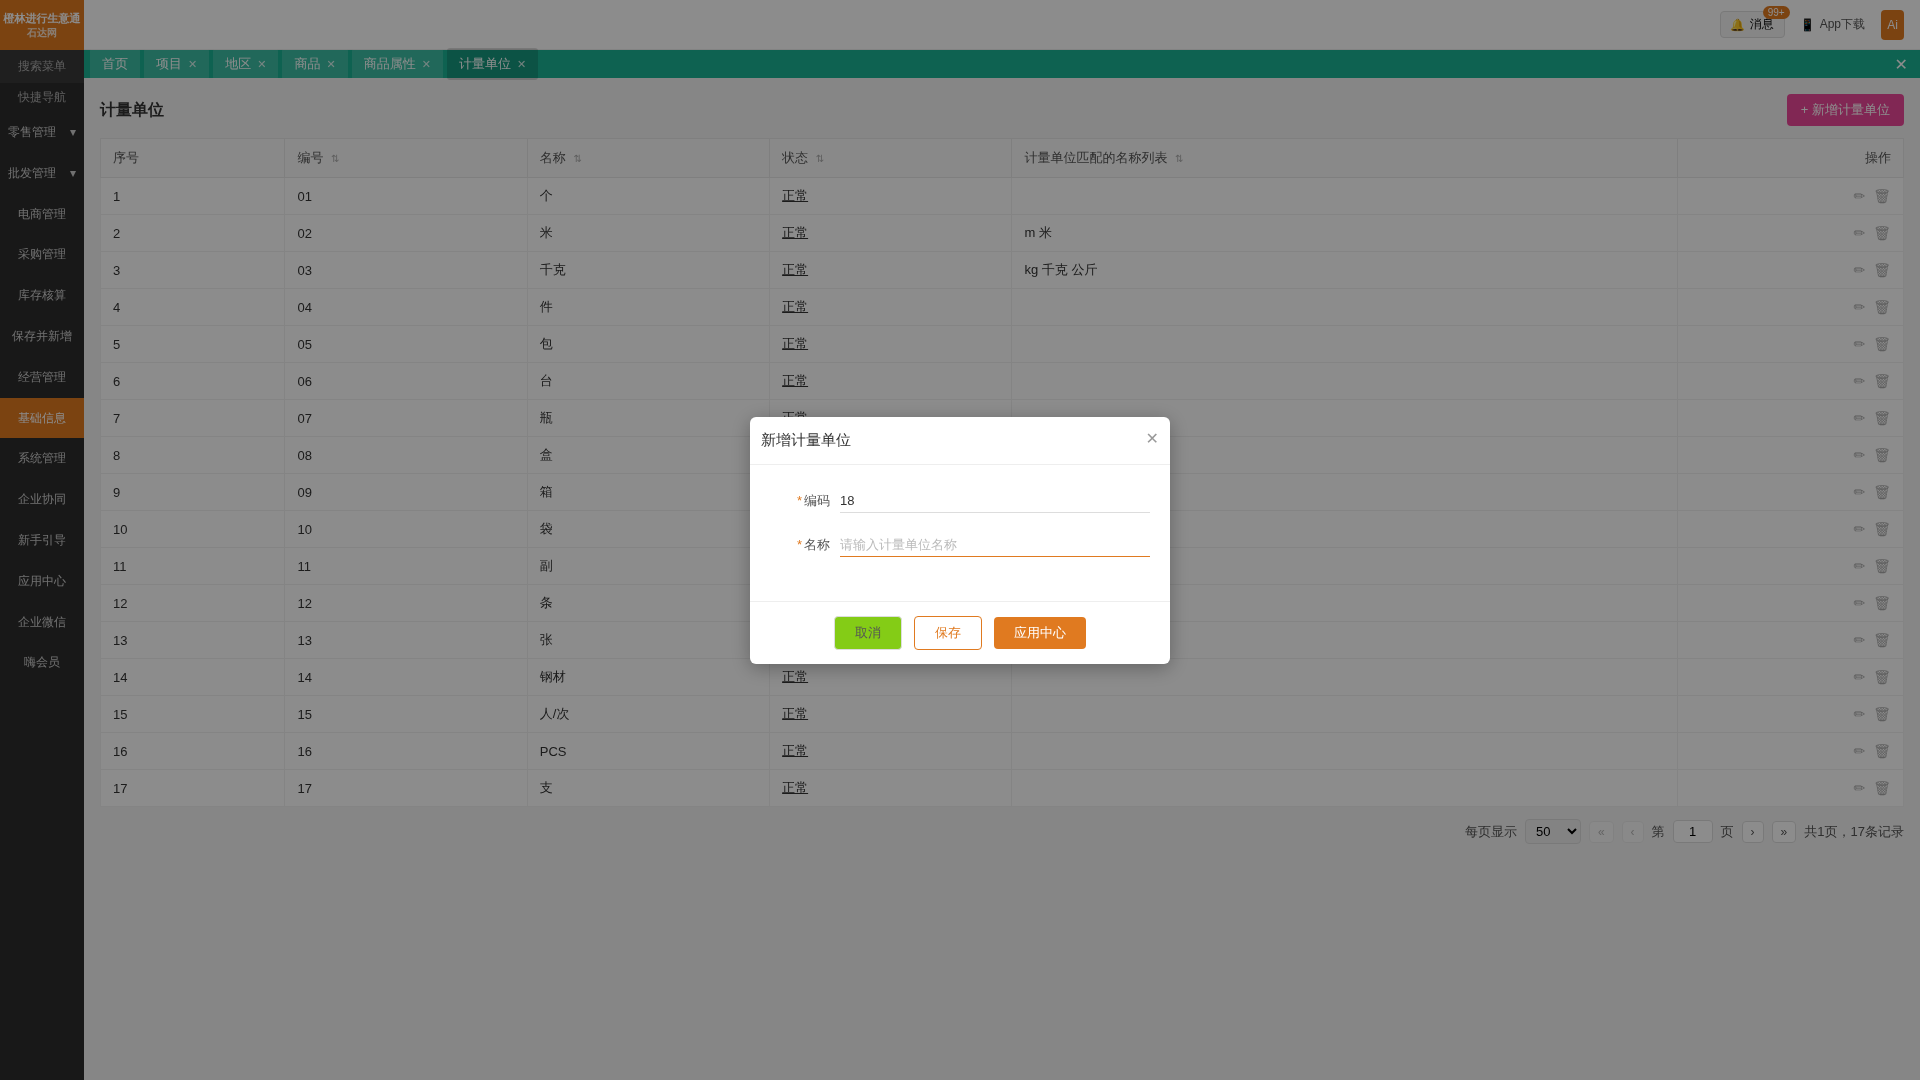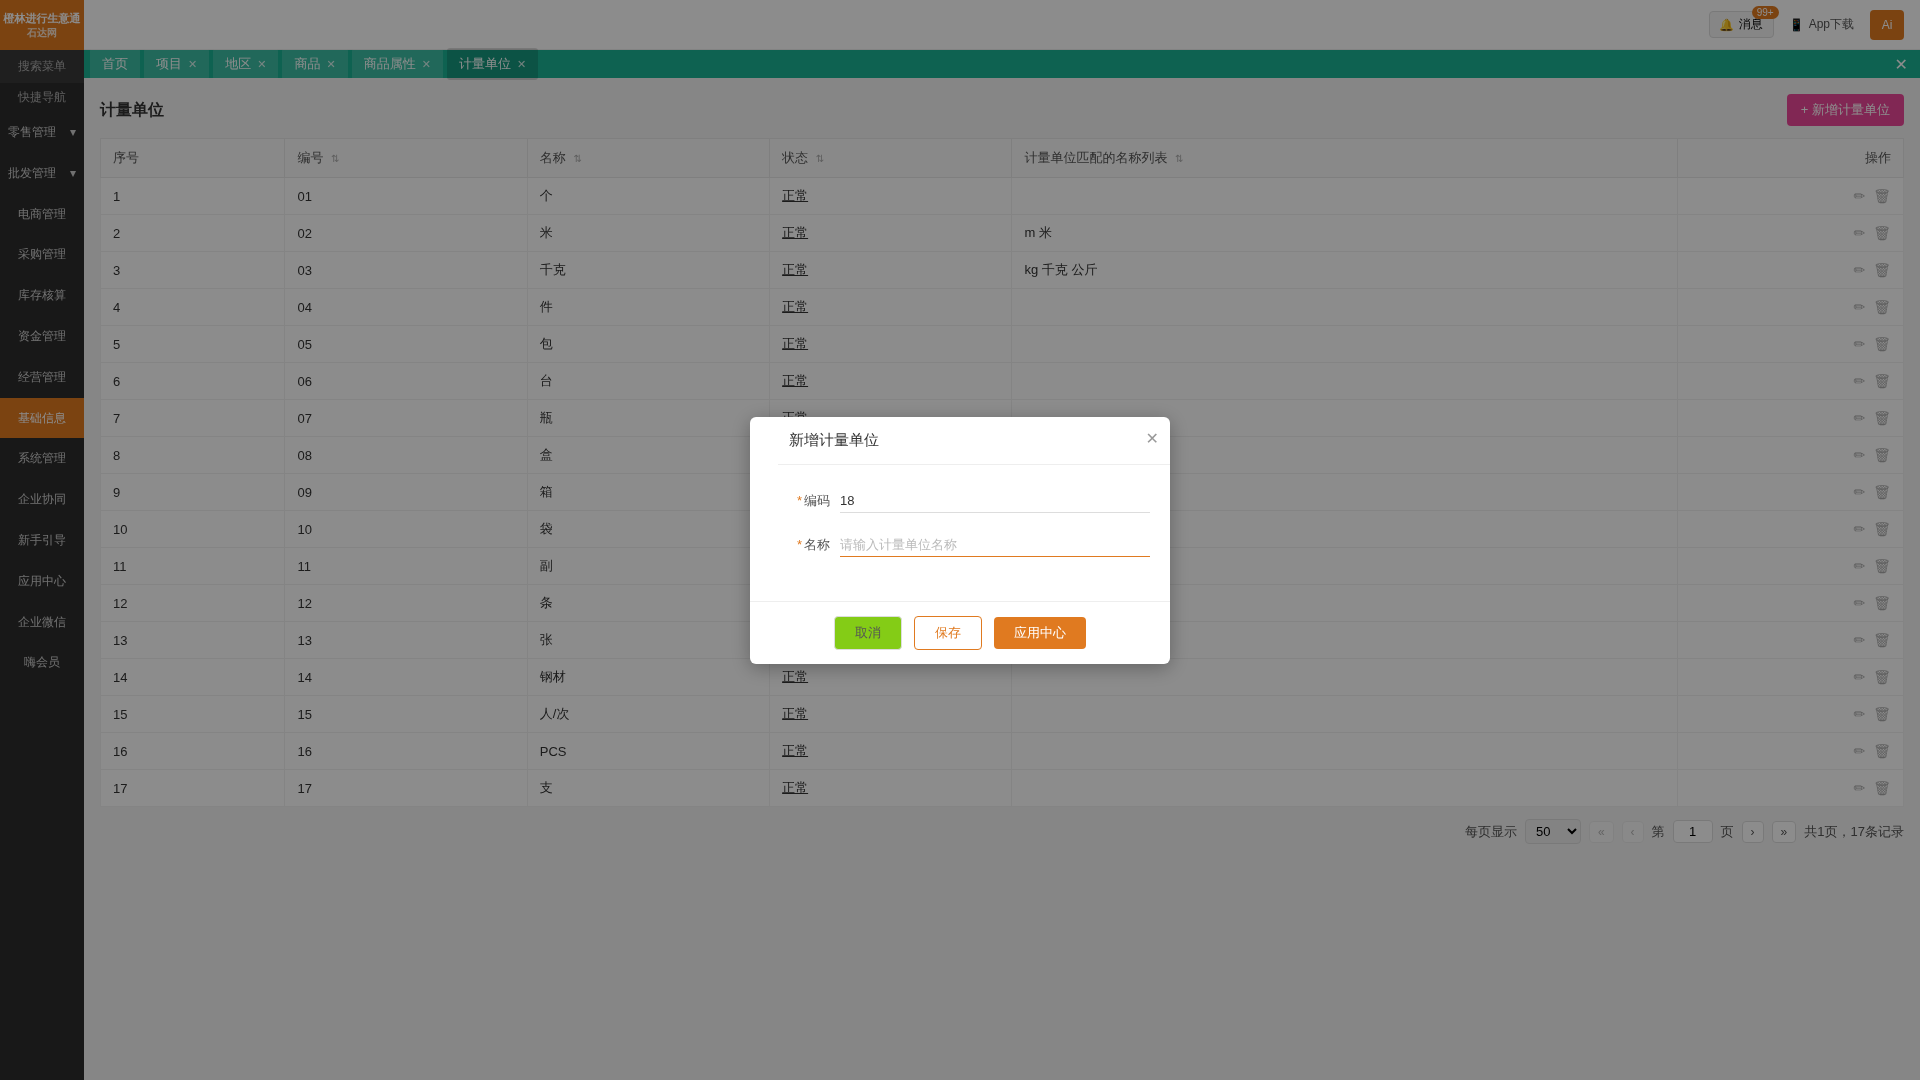--- a/index.html
+++ b/index.html
@@ -92,21 +92,21 @@
     }
     .app-download-btn {
       display: flex;
       align-items: center;
       gap: 4px;
       font-size: 12px;
       color: #555;
       cursor: pointer;
     }
     .user-avatar {
-      width: 34px;
+      width: 23px;
       height: 30px;
       border-radius: 4px;
       background: #e07a20;
       display: flex;
       align-items: center;
       justify-content: center;
       color: white;
       font-size: 12px;
       cursor: pointer;
     }
@@ -250,21 +250,20 @@
       width: 420px;
       box-shadow: 0 4px 20px rgba(0,0,0,0.3);
       overflow: hidden;
     }
     .dialog-header {
       display: flex;
       justify-content: space-between;
       align-items: flex-start;
       padding: 14px 11px;
       border-bottom: 1px solid #eee;
-      margin-left: 28px;
     }
     .dialog-title {
       font-size: 15px;
       font-weight: 500;
       color: #333;
     }
     .dialog-close {
       color: #999;
       cursor: pointer;
       font-size: 16px;
@@ -351,21 +350,21 @@
     <span>零售管理</span>
       <span>▾</span>
   </div>
   <div class="sidebar-nav-item has-arrow">
     <span>批发管理</span>
       <span>▾</span>
   </div>
   <div class="sidebar-nav-item">电商管理</div>
   <div class="sidebar-nav-item">采购管理</div>
   <div class="sidebar-nav-item">库存核算</div>
-  <div class="sidebar-nav-item">资金管理</div>
+  <div class="sidebar-nav-item">保存并新增</div>
   <div class="sidebar-nav-item">经营管理</div>
   <div class="sidebar-nav-item active">基础信息</div>
   <div class="sidebar-nav-item">系统管理</div>
   <div class="sidebar-nav-item">企业协同</div>
   <div class="sidebar-nav-item">新手引导</div>
   <div class="sidebar-nav-item">应用中心</div>
   <div class="sidebar-nav-item">企业微信</div>
   <div class="sidebar-nav-item">嗨会员</div>
 </div>
 

